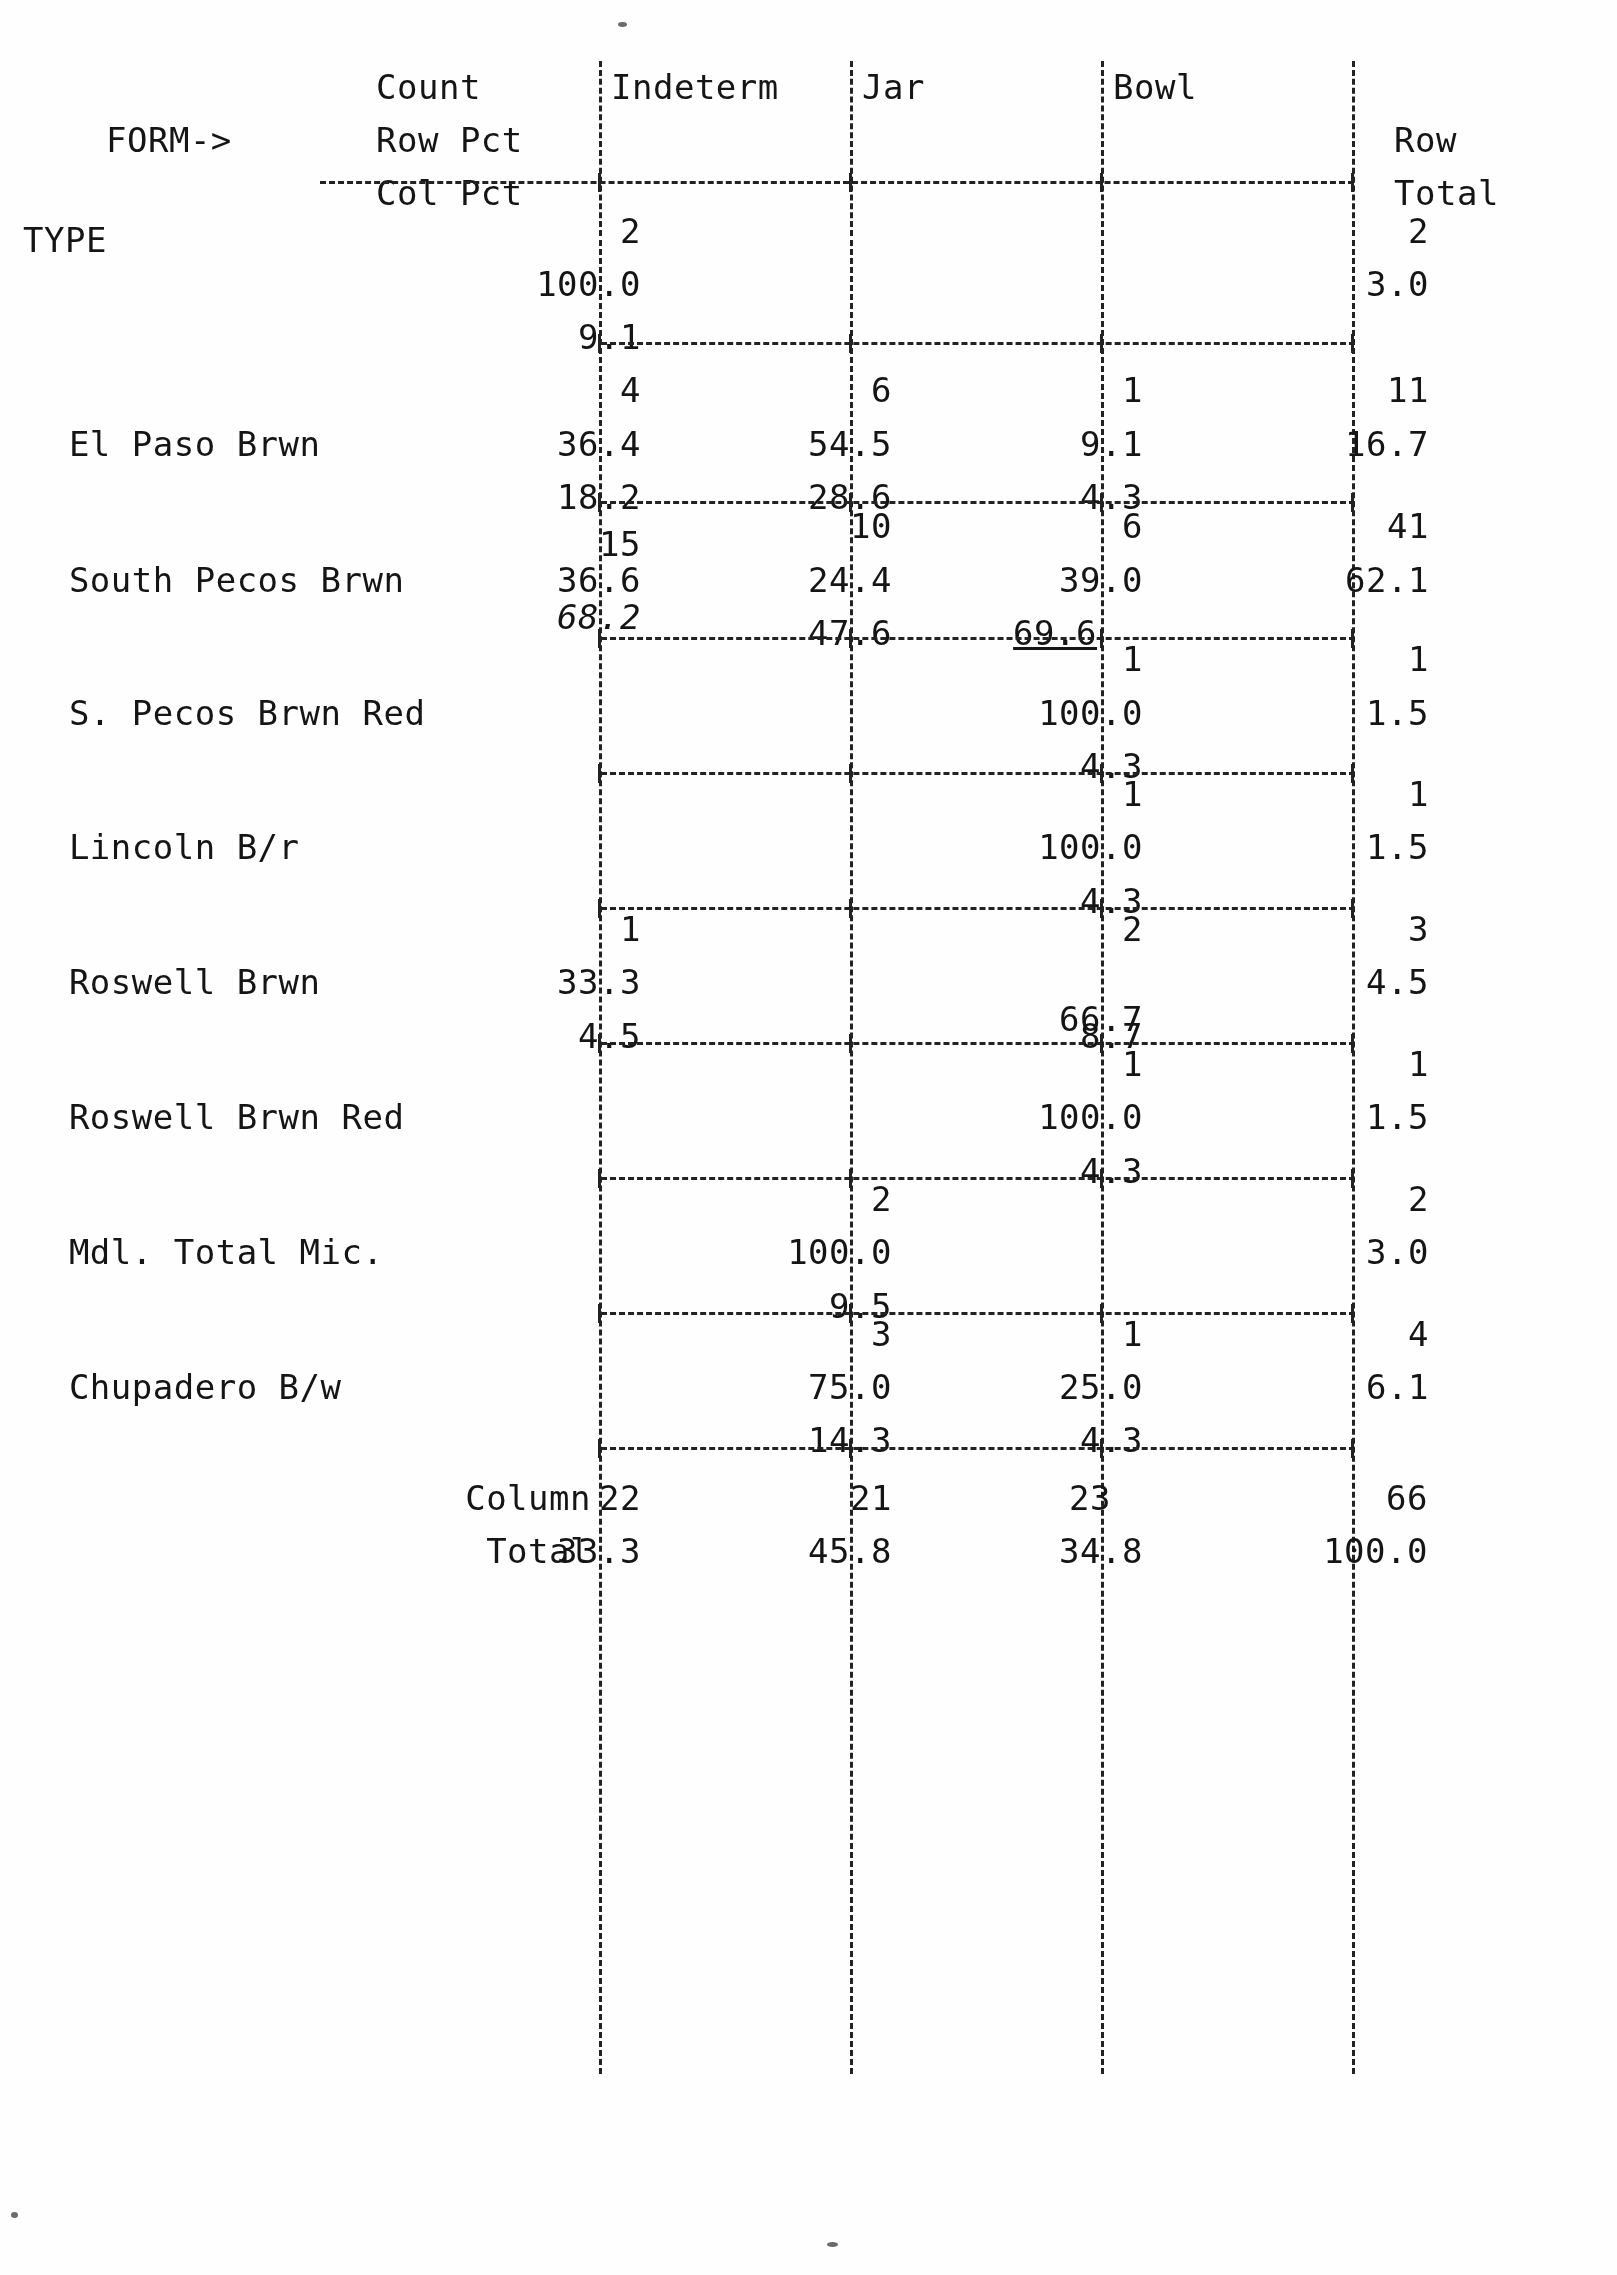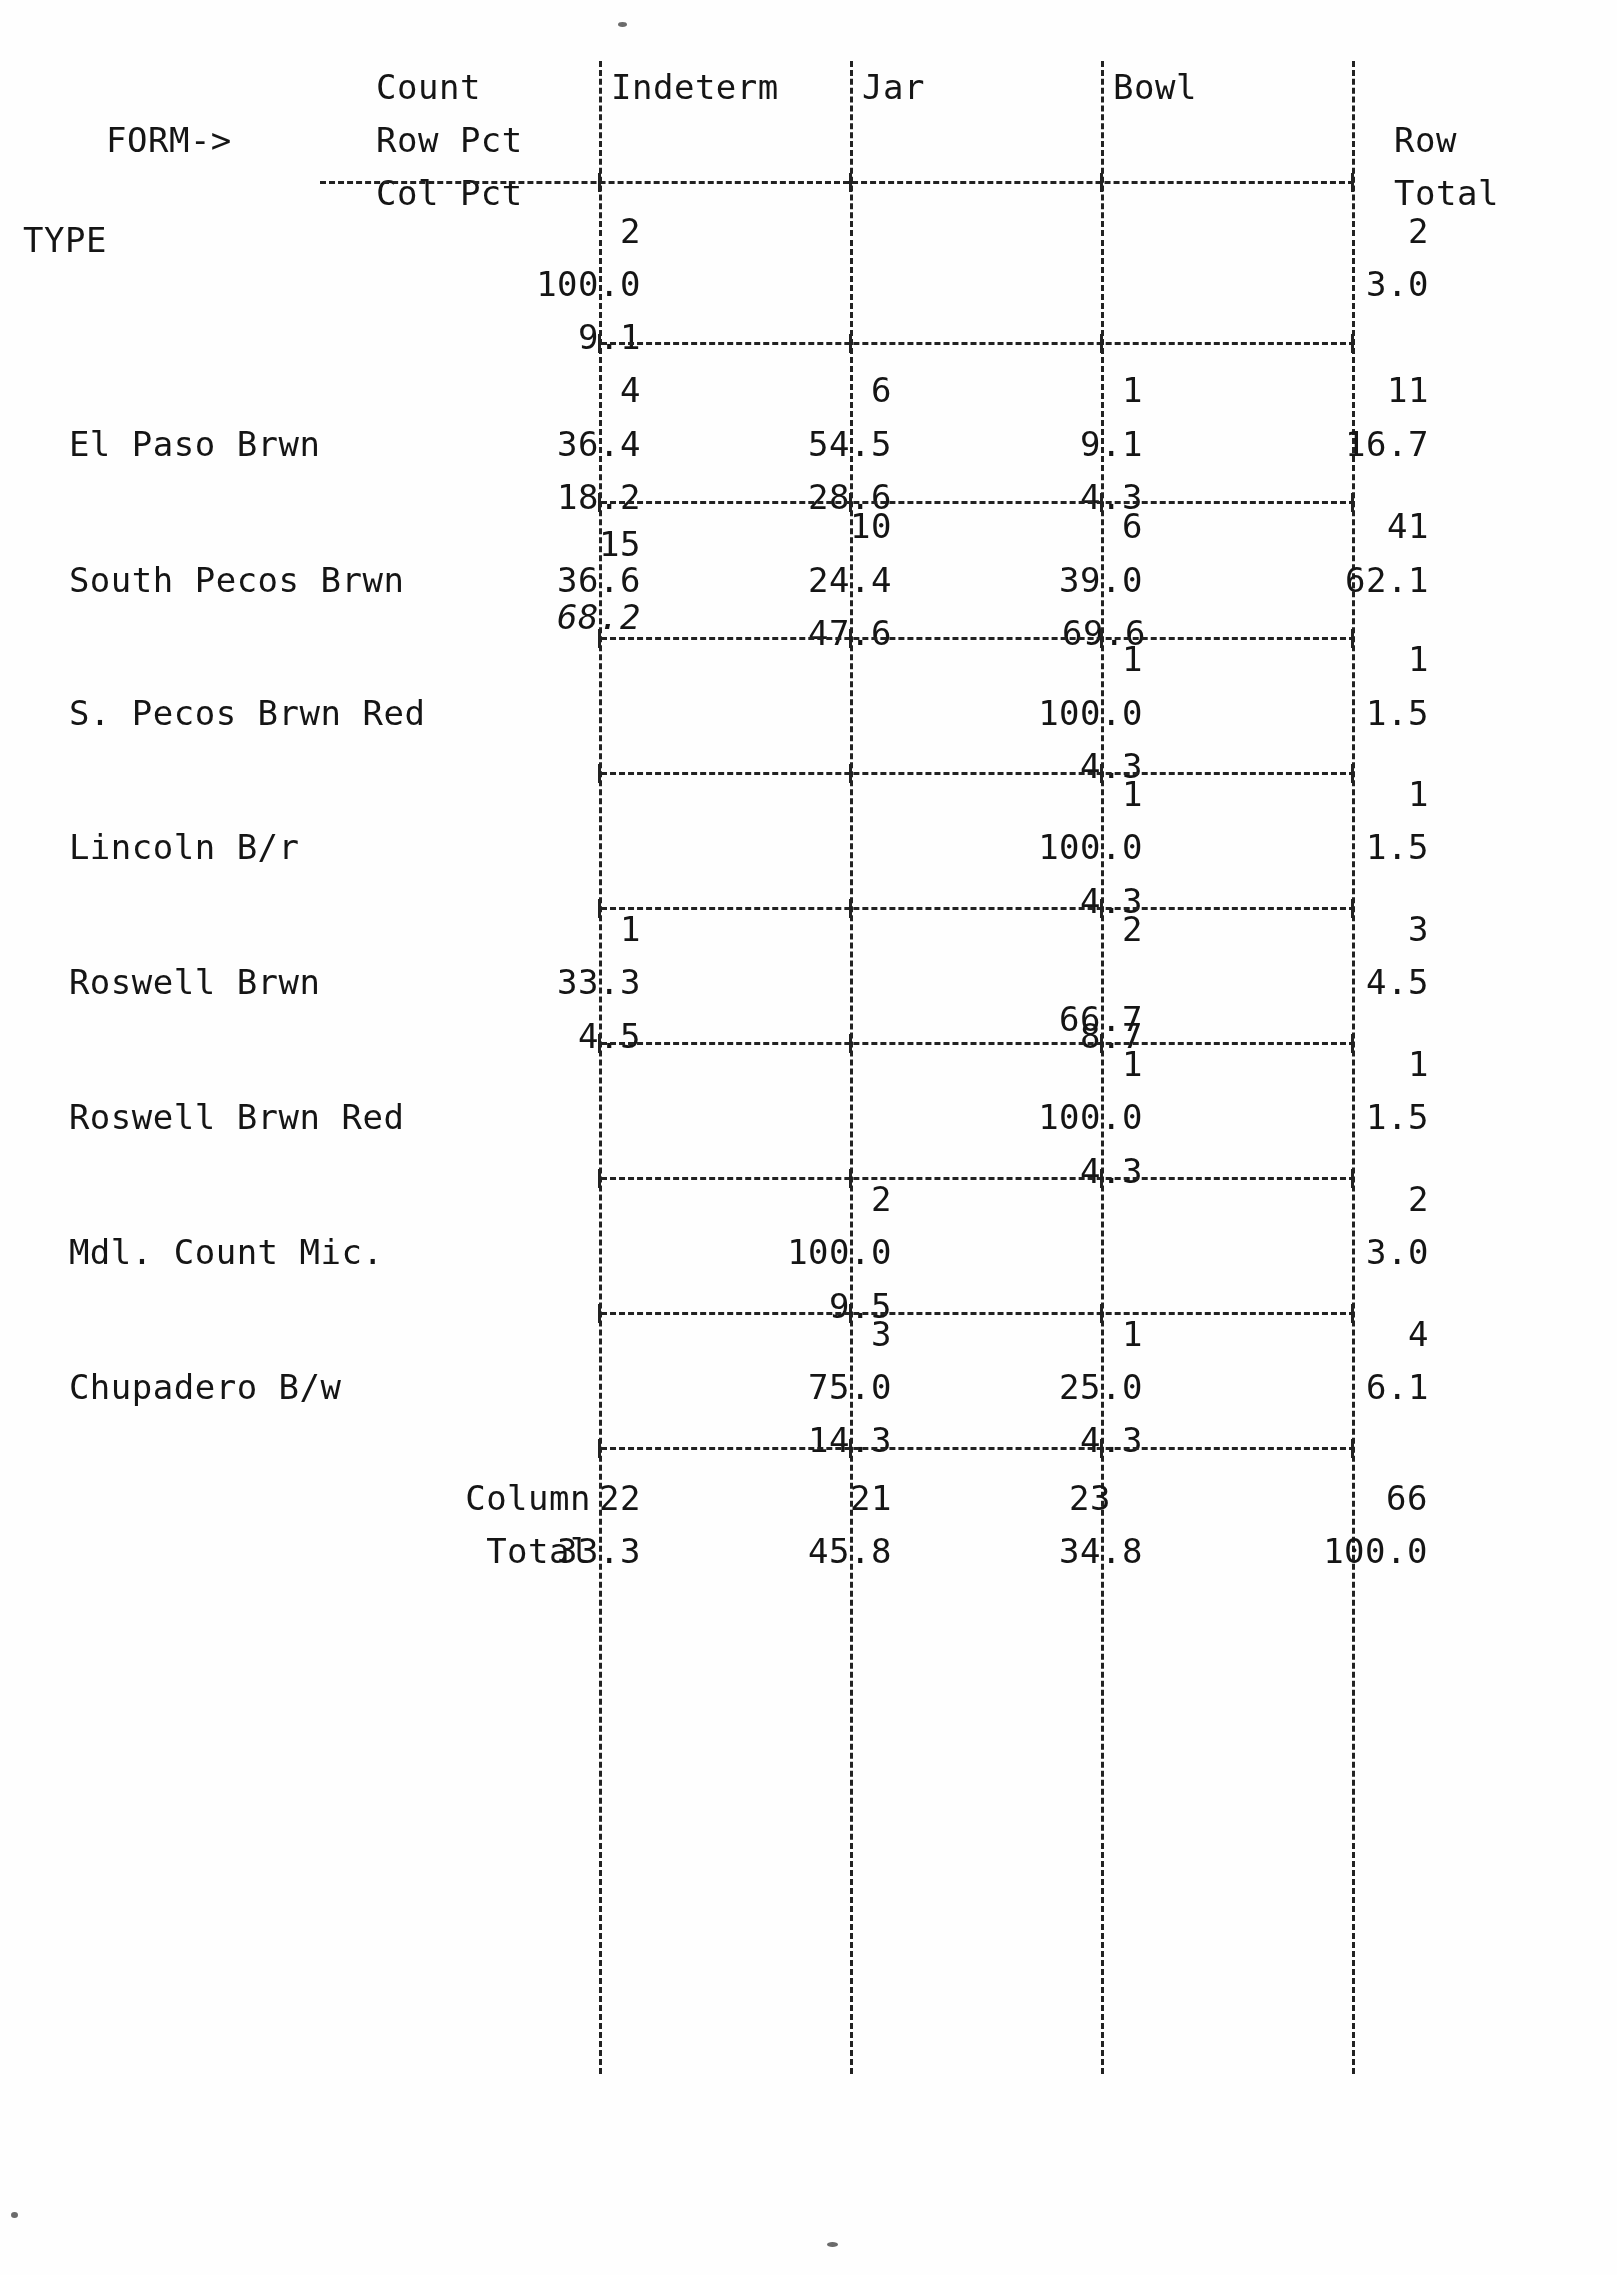--- a/index.html
+++ b/index.html
@@ -161,21 +161,21 @@
     
     <div class="label" style="left:9.9px; top:493px;">South Pecos Brwn</div>
     <div class="cellnum" style="left:424px;  top:457px; width:158px;">15</div>
     <div class="cellnum" style="left:424px;  top:493px; width:158px;">36.6</div>
     <div class="cellnum" style="left:424px;  top:530px; width:158px;font-style:italic;">68.2</div>
     <div class="cellnum" style="left:675px;  top:439px; width:158px;">10</div>
     <div class="cellnum" style="left:675px;  top:493px; width:158px;">24.4</div>
     <div class="cellnum" style="left:675px;  top:546px; width:158px;">47.6</div>
     <div class="cellnum" style="left:926px;  top:439px; width:158px;">6</div>
     <div class="cellnum" style="left:926px;  top:493px; width:158px;">39.0</div>
-    <div class="cellnum" style="left:929px;  top:546px; width:158px;">69.6</div>
+    <div class="cellnum" style="left:880px;  top:546px; width:158px;text-decoration:underline;">69.6</div>
     <div class="cellnum" style="left:1212px; top:439px; width:158px;">41</div>
     <div class="cellnum" style="left:1212px; top:493px; width:158px;">62.1</div>
 
     <div class="hsep" style="left:542px; top:576px; width:754px;"></div>
     <div class="joint" style="left:539px;  top:568px;"></div>
     <div class="joint" style="left:790px;  top:568px;"></div>
     <div class="joint" style="left:1041px; top:568px;"></div>
     <div class="joint" style="left:1292px; top:568px;"></div>
 
     
@@ -231,21 +231,21 @@
     <div class="cellnum" style="left:1212px; top:977px;  width:158px;">1</div>
     <div class="cellnum" style="left:1212px; top:1030px; width:158px;">1.5</div>
 
     <div class="hsep" style="left:542px; top:1116px; width:754px;"></div>
     <div class="joint" style="left:539px;  top:1108px;"></div>
     <div class="joint" style="left:790px;  top:1108px;"></div>
     <div class="joint" style="left:1041px; top:1108px;"></div>
     <div class="joint" style="left:1292px; top:1108px;"></div>
 
     
-    <div class="label" style="left:9.9px; top:1165px;">Mdl. Count Mic.</div>
+    <div class="label" style="left:9.9px; top:1165px;">Mdl. Total Mic.</div>
     <div class="cellnum" style="left:675px;  top:1112px; width:158px;">2</div>
     <div class="cellnum" style="left:675px;  top:1165px; width:158px;">100.0</div>
     <div class="cellnum" style="left:675px;  top:1219px; width:158px;">9.5</div>
     <div class="cellnum" style="left:1212px; top:1112px; width:158px;">2</div>
     <div class="cellnum" style="left:1212px; top:1165px; width:158px;">3.0</div>
 
     <div class="hsep" style="left:542px; top:1251px; width:754px;"></div>
     <div class="joint" style="left:539px;  top:1243px;"></div>
     <div class="joint" style="left:790px;  top:1243px;"></div>
     <div class="joint" style="left:1041px; top:1243px;"></div>

